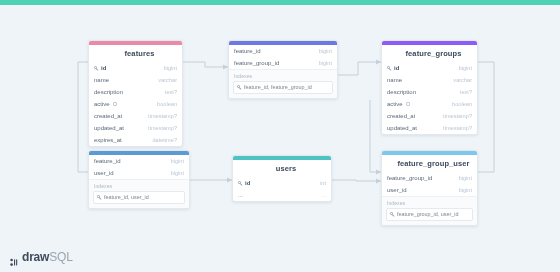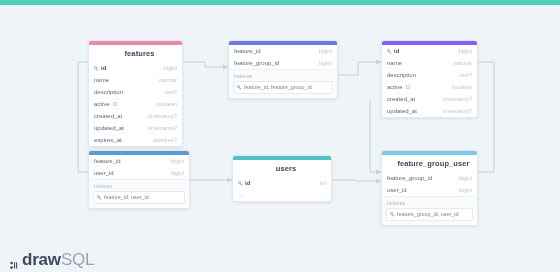--- a/index.html
+++ b/index.html
@@ -140,21 +140,21 @@
     top: 250px;
     display: flex;
     align-items: center;
     gap: 3px;
   }
   #logomark {
     width: 9px; height: 9px;
     position: relative;
   }
   .logotext {
-    font-size: 17px;
+    font-size: 12px;
     color: #4a5666;
     letter-spacing: -0.2px;
   }
   .logo-draw { font-weight: bold; color: #3f4b5b; }
   .logo-sql { font-weight: normal; color: #9aa5b2; }
 </style>
 </head>
 <body>
 
 <div id="canvas">
@@ -256,20 +256,21 @@
       <div class="idxtitle">Indexes</div>
       <div class="idxbox">
         <span class="keyicon"></span>
         <span>feature_id, feature_group_id</span>
       </div>
     </div>
   </div>
 
   <div class="table" id="t2" style="left:381px; top:40px; width:97px;">
     <div class="thead" style="background:#8b5cf6"></div>
+    <div class="tname">feature_groups</div>
     <div class="row">
       <span class="rowleft">
           <span class="keyicon"></span>
           <span class="rowname pk">id</span>
         </span>
       <span class="rowtype">bigint</span>
     </div>
     <div class="row">
       <span class="rowleft">
           <span class="rowname">name</span>

